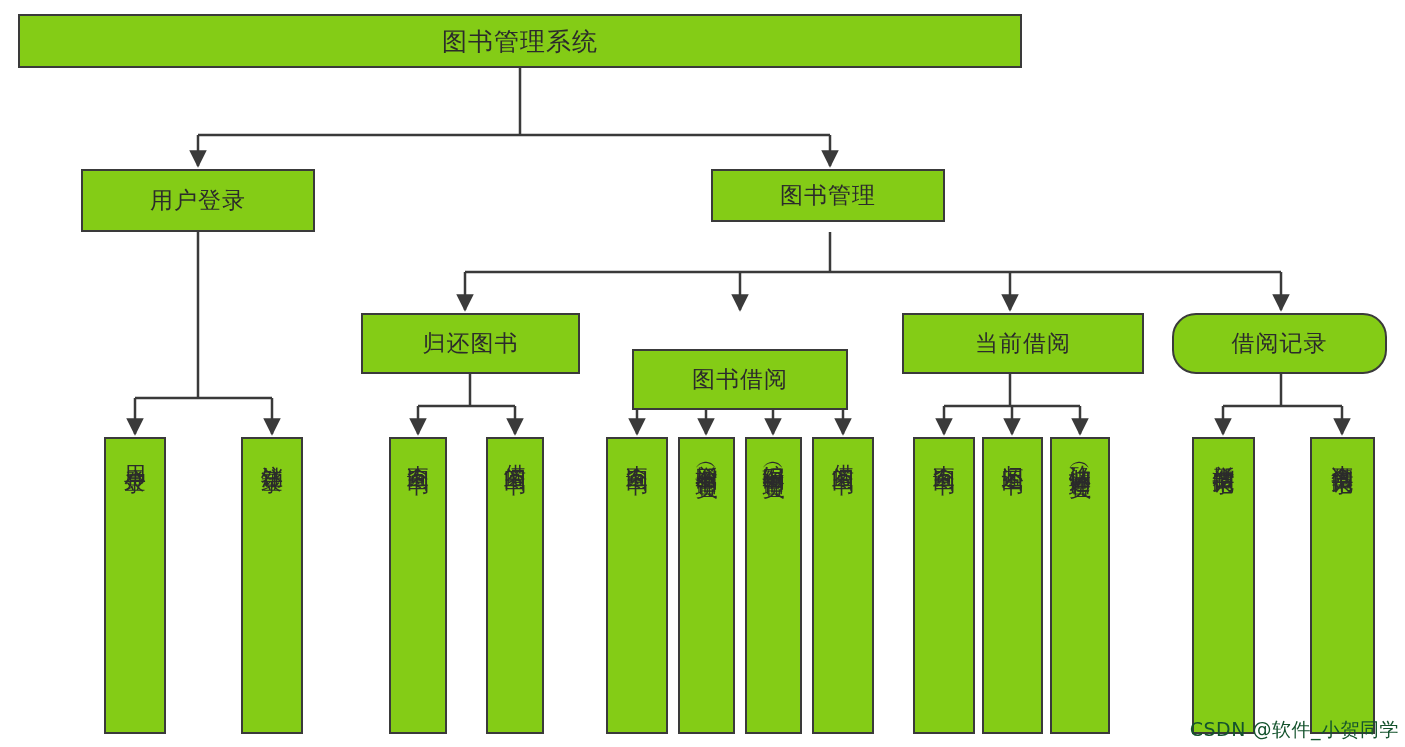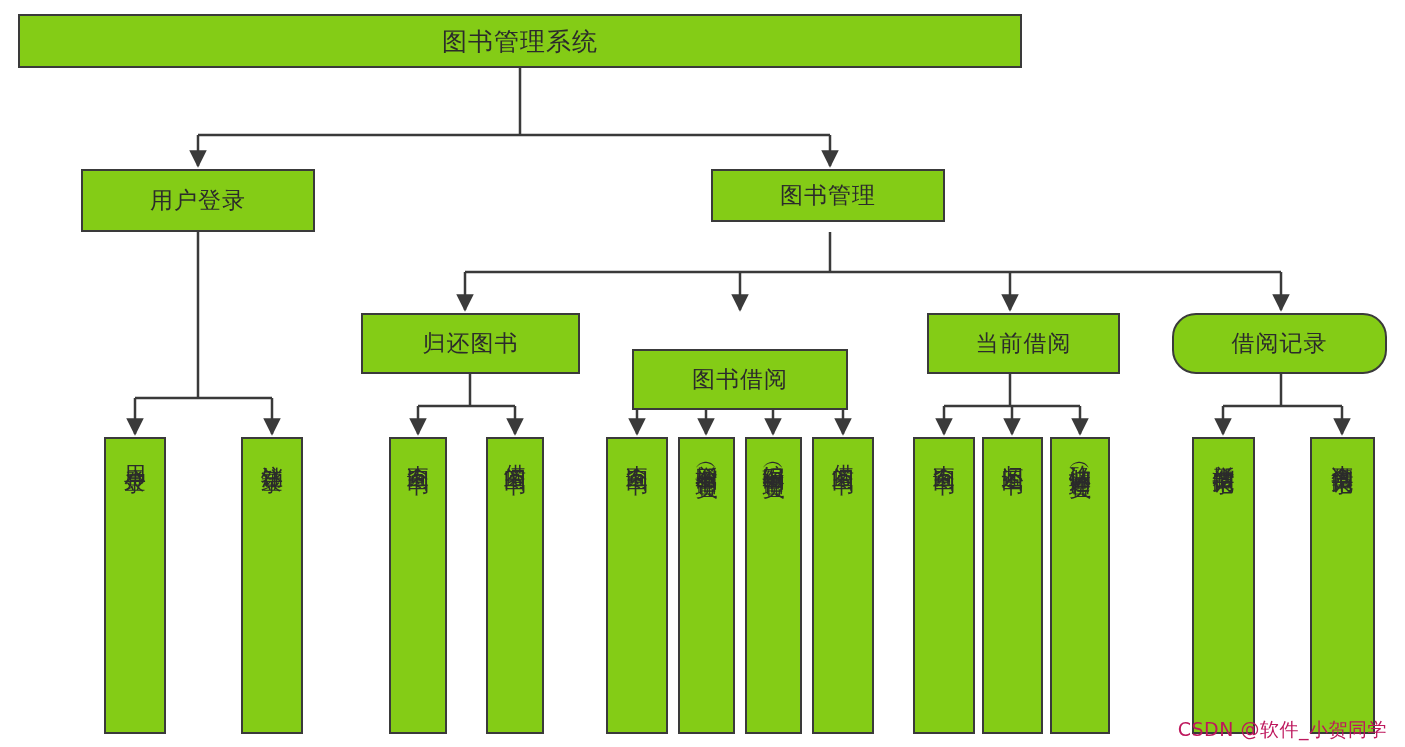--- a/index.html
+++ b/index.html
@@ -61,24 +61,24 @@
     line-height: 1.28;
     letter-spacing: 3px;
     white-space: nowrap;
     color: #2b2b2b;
   }
   .node.leaf.tall .vtext {
     letter-spacing: 2px;
   }
   .watermark {
     position: absolute;
-    right: 18px;
+    right: 6px;
     bottom: 4px;
     font-size: 19px;
-    color: #be185d;
+    color: #14532d;
     letter-spacing: 0.5px;
     white-space: nowrap;
     user-select: none;
   }
 </style>
 </head>
 <body>
 
 <div id="canvas">
 
@@ -142,21 +142,21 @@
   <div class="node lvl2" id="node-l2-1" style="left: 711px; top: 169px; width: 234px; height: 53px;">
     <span>图书管理</span>
   </div>
 
   <div class="node lvl3" id="node-l3-0" style="left: 361px; top: 313px; width: 219px; height: 61px;">
     <span>归还图书</span>
   </div>
   <div class="node lvl3" id="node-l3-1" style="left: 632px; top: 313px; width: 216px; height: 61px; margin-top: 36px;">
     <span>图书借阅</span>
   </div>
-  <div class="node lvl3" id="node-l3-2" style="left: 902px; top: 313px; width: 193px; height: 61px; margin-left: 25px;">
+  <div class="node lvl3" id="node-l3-2" style="left: 902px; top: 313px; width: 242px; height: 61px;">
     <span>当前借阅</span>
   </div>
   <div class="node lvl3" id="node-l3-3" style="left: 1172px; top: 313px; width: 215px; height: 61px; border-radius: 24px;">
     <span>借阅记录</span>
   </div>
 
   <div id="leaf-host">
       <div class="node leaf" style="left: 104px; top: 437px; width: 62px; height: 297px;">
         <span class="vtext">用户登录</span>
       </div>

